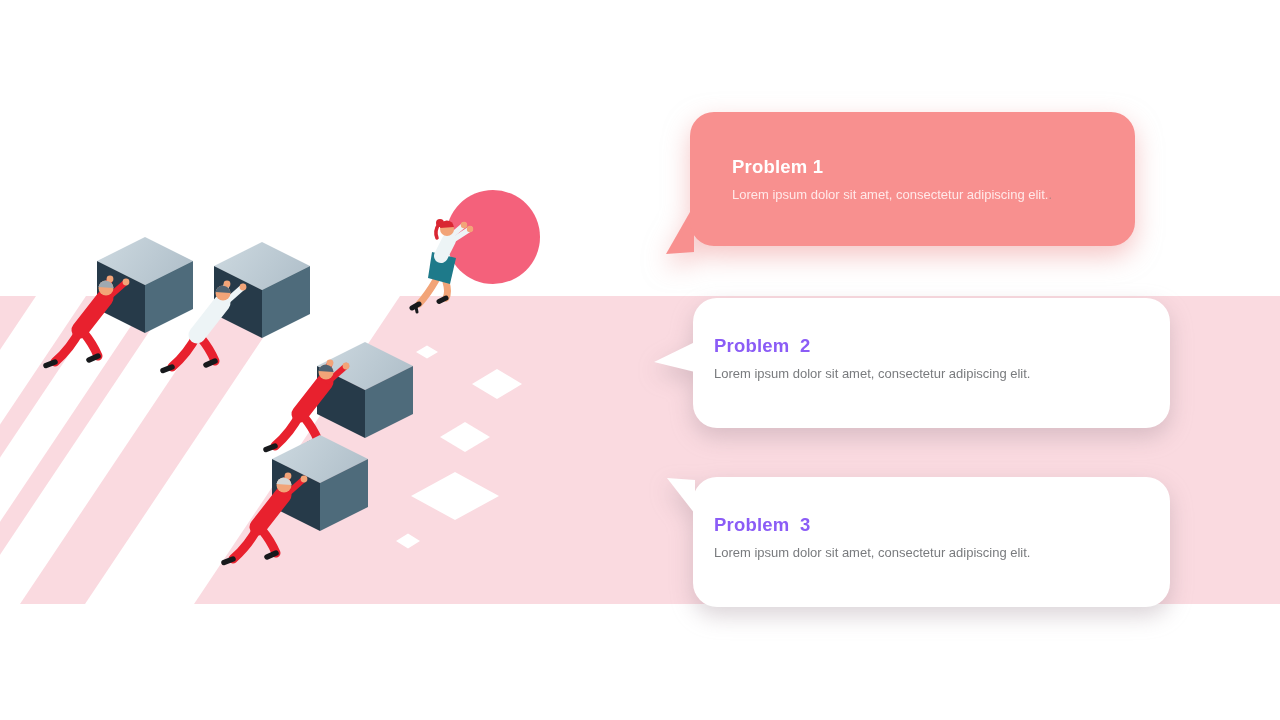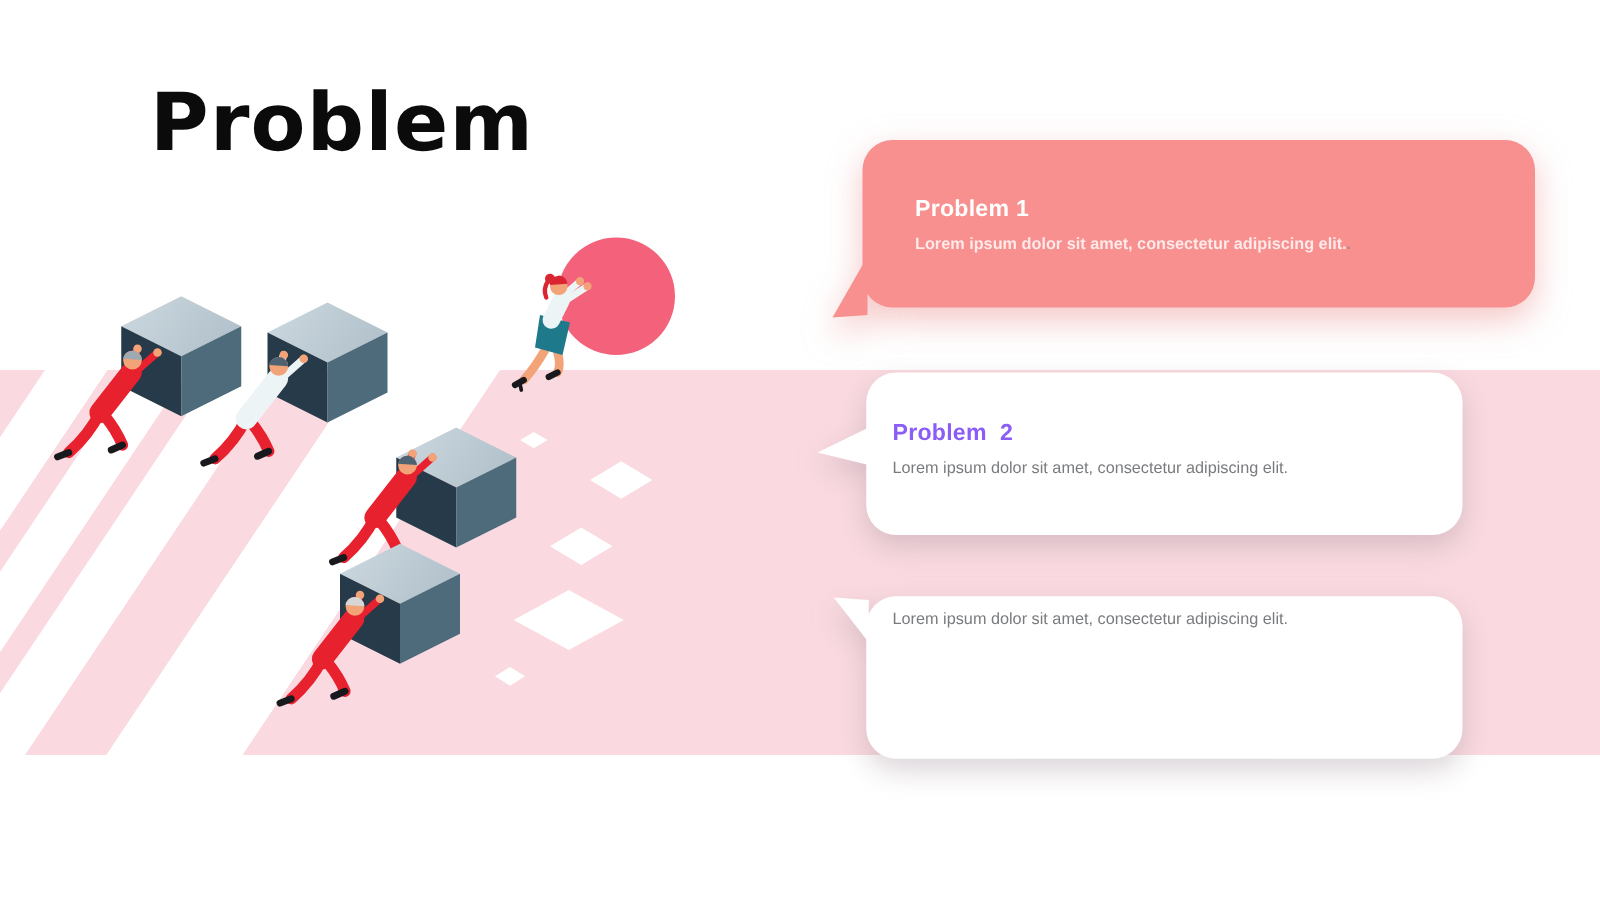--- a/index.html
+++ b/index.html
@@ -19,30 +19,30 @@
   
   .card-wrap{position:absolute;}
   .wrap-1{left:664px;top:112px;width:506px;height:150px;
           filter:drop-shadow(0 10px 13px rgba(236,142,142,0.50));}
   .wrap-2{left:650px;top:298px;width:522px;height:132px;
           filter:drop-shadow(0 9px 11px rgba(152,132,142,0.35));}
   .wrap-3{left:658px;top:472px;width:514px;height:138px;
           filter:drop-shadow(0 9px 11px rgba(152,132,142,0.35));}
   .tail{position:absolute;left:0;top:0;}
   .card{position:absolute;border-radius:24px;}
-  .card-1{left:26px;top:0;width:538px;height:134px;background:#F8908F;}
+  .card-1{left:26px;top:0;width:445px;height:134px;background:#F8908F;}
   .card-2{left:43px;top:0;width:477px;height:130px;background:#ffffff;}
   .card-3{left:35px;top:5px;width:477px;height:130px;background:#ffffff;}
   .card-title{
     margin:0;font-size:18.5px;font-weight:700;line-height:1.15;
     white-space:pre-wrap;letter-spacing:0.2px;
   }
   .card-body{margin:0;font-size:13px;line-height:1.25;white-space:pre-wrap;}
   .v-pink .card-title{color:#ffffff;padding:44px 30px 0 42px;}
-  .v-pink .card-body{color:#FFE9E9;padding:10px 30px 0 42px;font-weight:bold;}
+  .v-pink .card-body{color:#FFE9E9;padding:10px 30px 0 42px;}
   .v-white .card-title{color:#8b5cf6;padding:37px 30px 0 21px;}
   .v-white .card-body{color:#797B7E;padding:10px 30px 0 21px;}
   .suffix{color:#B98484;}
 </style>
 </head>
 <body>
 
 <div class="slide">
 
   <svg class="scene" viewBox="0 0 1280 720" aria-hidden="true">
@@ -136,21 +136,20 @@
       <path d="M6,3 L23,-8" style="fill:none;stroke:#EDF4F6;stroke-width:5.5;stroke-linecap:round;"></path>
       <circle cx="17" cy="-12" r="3.2" fill="#F2A478"></circle>
       <circle cx="23" cy="-8" r="3.2" fill="#F2A478"></circle>
       <circle cx="0" cy="-8" r="7" fill="#F2A478"></circle>
       <path d="M-7,-9 A7,7 0 0 1 7,-10 Z" fill="#D92632"></path>
       <circle cx="-7" cy="-14" r="4" fill="#D92632"></circle>
       <path d="M-8,-13 Q-13,-6 -10,1" style="fill:none;stroke:#D92632;stroke-width:3.5;stroke-linecap:round;"></path>
     </g>
   </svg>
 
-  <div class="slide-title">Problem</div>
 
   <div class="card-wrap wrap-1">
     <svg class="tail" width="506" height="150">
       <polygon points="30,93 30,140 2,142" fill="#F8908F"></polygon>
     </svg>
     <div class="card card-1 v-pink">
       <h2 class="card-title">Problem 1</h2>
       <p class="card-body"><span>Lorem ipsum dolor sit amet, consectetur adipiscing elit.</span><span class="suffix">.</span></p>
     </div>
   </div>
@@ -163,17 +162,18 @@
       <h2 class="card-title">Problem  2</h2>
       <p class="card-body">Lorem ipsum dolor sit amet, consectetur adipiscing elit.</p>
     </div>
   </div>
 
   <div class="card-wrap wrap-3">
     <svg class="tail" width="514" height="138">
       <polygon points="37,8 37,42 9,6" fill="#FFFFFF"></polygon>
     </svg>
     <div class="card card-3 v-white">
+      <h2 class="card-title">Problem  3</h2>
       <p class="card-body">Lorem ipsum dolor sit amet, consectetur adipiscing elit.</p>
     </div>
   </div>
 
 </div>
 
 </body></html>

